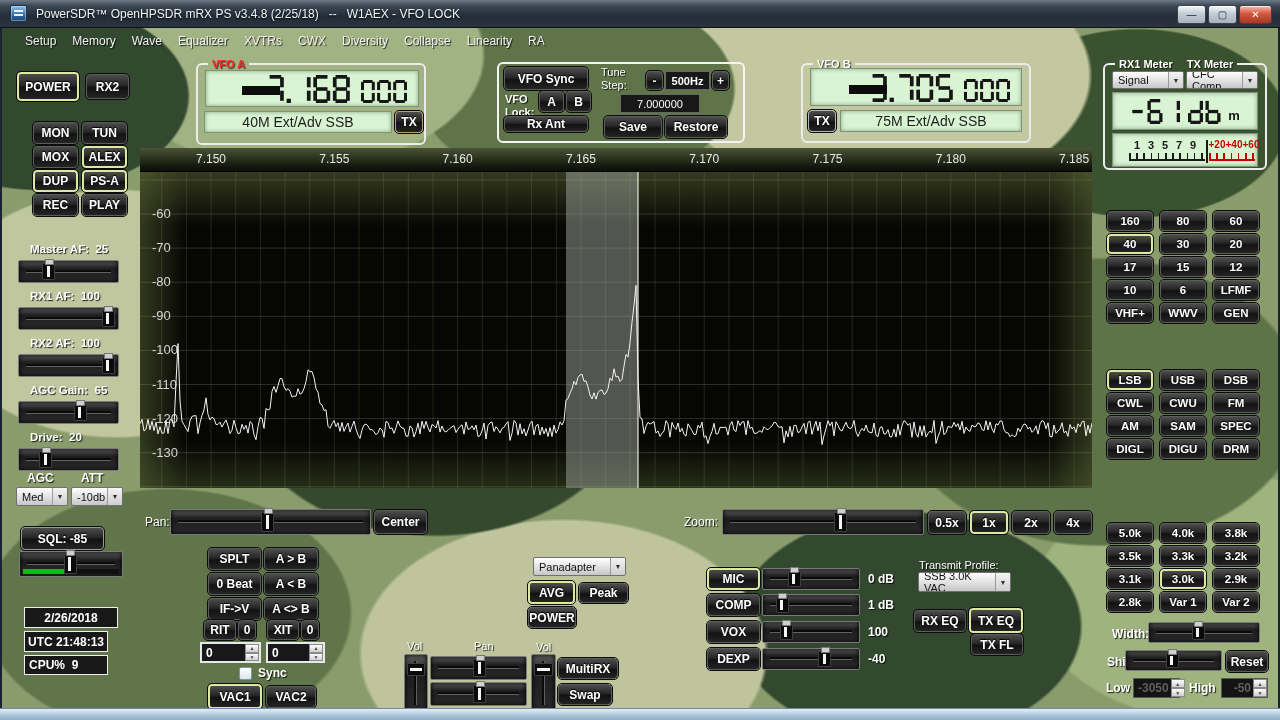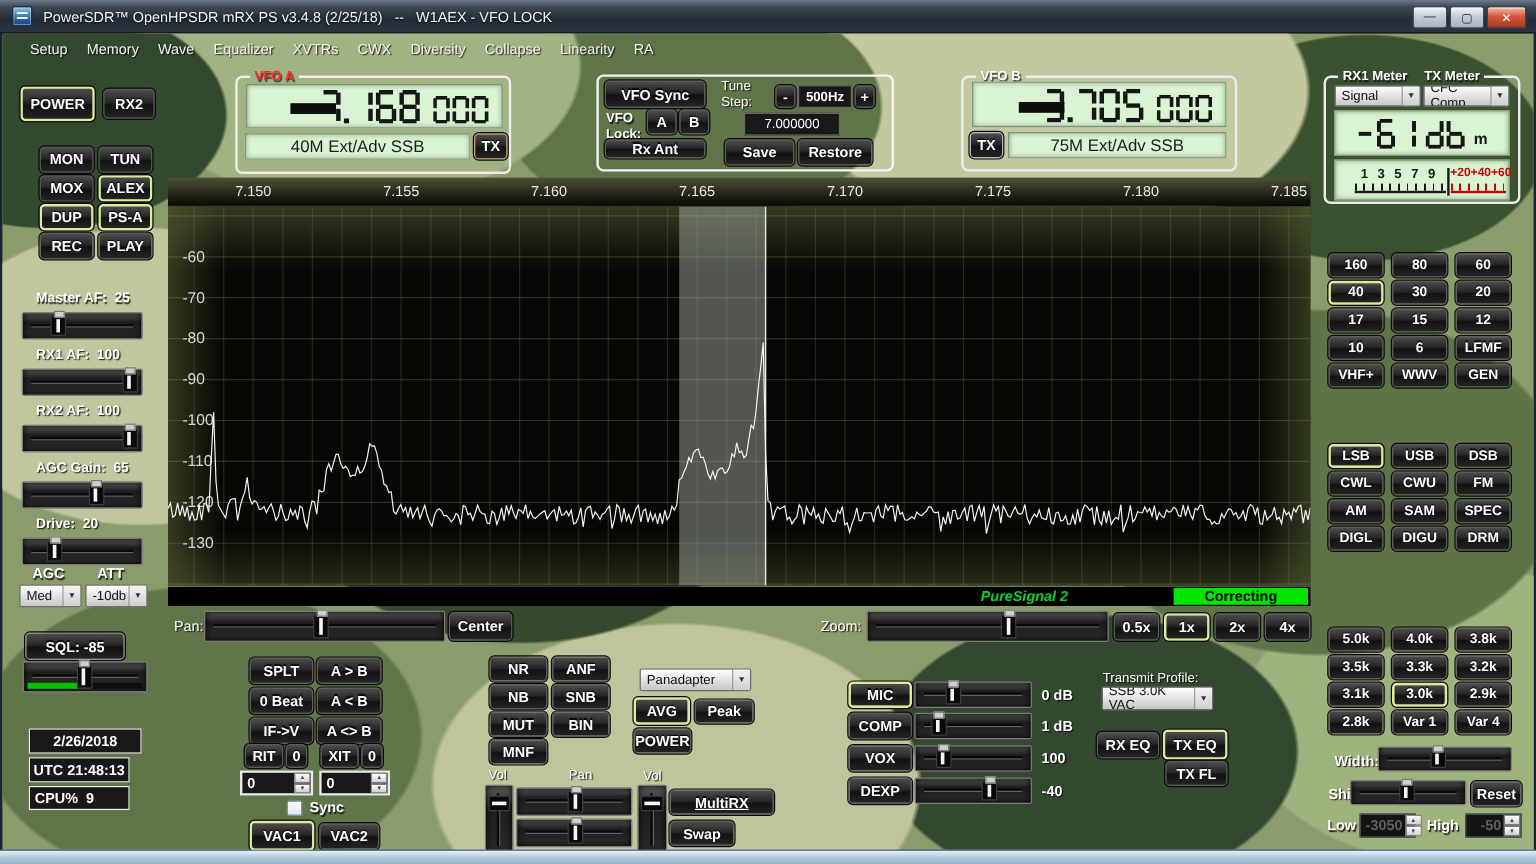--- a/index.html
+++ b/index.html
@@ -471,24 +471,20 @@
         <text x="12" y="46.0" fill="#d6d6d6" font-size="13" font-family="Liberation Sans">-60</text>
         <text x="12" y="80.1" fill="#d6d6d6" font-size="13" font-family="Liberation Sans">-70</text>
         <text x="12" y="114.2" fill="#d6d6d6" font-size="13" font-family="Liberation Sans">-80</text>
         <text x="12" y="148.3" fill="#d6d6d6" font-size="13" font-family="Liberation Sans">-90</text>
         <text x="12" y="182.4" fill="#d6d6d6" font-size="13" font-family="Liberation Sans">-100</text>
         <text x="12" y="216.5" fill="#d6d6d6" font-size="13" font-family="Liberation Sans">-110</text>
         <text x="12" y="250.6" fill="#d6d6d6" font-size="13" font-family="Liberation Sans">-120</text>
         <text x="12" y="284.7" fill="#d6d6d6" font-size="13" font-family="Liberation Sans">-130</text>
         <polyline points="0,251.7 2,247.4 4,259.0 6,257.3 8,247.2 10,257.7 12,249.2 14,258.6 16,250.2 18,261.9 20,254.7 22,261.4 24,260.9 26,248.6 28,261.5 30,247.6 32,248.2 34,254.9 36,210.0 38,171.6 40,229.0 42,249.2 44,252.8 46,256.3 48,259.6 50,248.9 52,244.4 54,243.8 56,243.6 58,261.7 60,250.8 62,243.4 64,237.9 66,225.8 68,242.4 70,247.9 72,245.1 74,246.6 76,252.5 78,252.3 80,250.2 82,255.1 84,251.1 86,247.9 88,253.9 90,261.6 92,258.2 94,248.2 96,255.7 98,261.7 100,261.0 102,252.3 104,257.3 106,253.3 108,261.1 110,249.7 112,251.4 114,262.8 116,267.7 118,254.5 120,245.5 122,246.3 124,256.4 126,236.5 128,238.0 130,236.9 132,219.4 134,214.4 136,220.4 138,213.6 140,206.6 142,206.6 144,214.7 146,218.3 148,216.7 150,219.2 152,225.1 154,224.0 156,224.3 158,216.7 160,222.2 162,221.0 164,216.5 166,209.6 168,197.8 170,199.7 172,199.5 174,205.6 176,216.6 178,220.1 180,231.6 182,232.8 184,238.5 186,237.8 188,254.2 190,256.3 192,251.8 194,248.5 196,254.6 198,250.8 200,259.4 202,250.4 204,259.4 206,254.7 208,251.0 210,260.1 212,254.3 214,249.1 216,257.4 218,262.9 220,266.5 222,257.8 224,253.1 226,252.0 228,254.0 230,257.8 232,257.5 234,259.7 236,262.8 238,260.8 240,256.0 242,257.9 244,265.3 246,249.3 248,250.5 250,256.8 252,255.8 254,261.4 256,255.7 258,248.9 260,254.1 262,256.0 264,256.4 266,264.0 268,264.3 270,253.9 272,255.8 274,265.0 276,259.6 278,251.2 280,261.9 282,249.1 284,256.5 286,249.4 288,255.7 290,260.0 292,252.6 294,253.6 296,256.0 298,248.6 300,260.1 302,254.0 304,258.8 306,260.0 308,258.3 310,256.3 312,254.8 314,253.6 316,260.5 318,257.1 320,254.6 322,252.8 324,262.2 326,250.0 328,257.3 330,256.8 332,253.8 334,257.8 336,253.1 338,264.6 340,263.7 342,259.0 344,251.1 346,267.1 348,253.4 350,250.8 352,249.9 354,259.5 356,254.7 358,257.2 360,260.9 362,256.5 364,255.3 366,252.0 368,249.7 370,268.4 372,261.3 374,248.5 376,251.0 378,263.1 380,251.7 382,261.9 384,256.7 386,263.9 388,258.0 390,251.8 392,249.1 394,262.9 396,253.9 398,252.2 400,263.1 402,255.1 404,261.9 406,256.5 408,264.5 410,255.5 412,264.6 414,253.2 416,261.1 418,257.6 420,249.9 422,253.0 424,248.8 426,227.9 428,226.5 430,221.1 432,216.9 434,209.4 436,212.9 438,205.4 440,203.0 442,202.2 444,209.3 446,208.9 448,215.0 450,223.0 452,227.0 454,220.8 456,227.2 458,220.4 460,218.5 462,217.9 464,222.5 466,221.0 468,216.8 470,206.0 472,208.7 474,196.8 476,205.1 478,204.0 480,209.5 482,207.4 484,194.2 486,182.4 488,185.1 490,170.7 492,150.2 494,133.3 496,113.4 498,205.9 500,245.5 502,246.8 504,261.5 506,254.3 508,250.4 510,252.1 512,251.0 514,249.6 516,261.1 518,259.0 520,264.5 522,261.3 524,259.0 526,248.7 528,251.8 530,265.1 532,250.4 534,255.3 536,257.4 538,251.0 540,260.0 542,256.3 544,262.4 546,264.1 548,251.8 550,255.2 552,258.7 554,262.5 556,262.3 558,253.3 560,256.0 562,250.1 564,265.4 566,263.7 568,271.6 570,264.4 572,259.4 574,251.3 576,262.0 578,261.7 580,255.3 582,255.5 584,255.3 586,255.3 588,263.1 590,252.9 592,249.6 594,258.0 596,259.6 598,248.7 600,253.5 602,249.9 604,249.7 606,262.8 608,248.6 610,256.5 612,255.1 614,261.1 616,261.5 618,260.1 620,258.7 622,260.4 624,254.7 626,256.7 628,257.8 630,255.6 632,254.1 634,250.2 636,250.8 638,254.6 640,255.3 642,254.7 644,270.9 646,258.8 648,265.0 650,254.3 652,264.6 654,253.4 656,253.3 658,260.6 660,259.6 662,254.9 664,251.4 666,262.0 668,250.3 670,249.1 672,262.4 674,254.9 676,249.3 678,258.9 680,250.0 682,272.6 684,263.7 686,256.4 688,248.7 690,253.8 692,250.0 694,263.9 696,249.7 698,253.4 700,257.8 702,259.0 704,254.4 706,250.3 708,255.3 710,256.5 712,255.6 714,248.4 716,259.9 718,264.5 720,259.6 722,256.4 724,258.9 726,253.0 728,259.4 730,260.4 732,260.9 734,251.0 736,263.3 738,264.6 740,255.5 742,254.8 744,262.1 746,261.6 748,257.7 750,265.0 752,264.5 754,257.1 756,265.1 758,252.3 760,263.2 762,253.6 764,248.7 766,250.2 768,253.3 770,251.3 772,265.3 774,249.9 776,261.5 778,265.2 780,253.9 782,263.8 784,253.6 786,265.1 788,261.5 790,259.1 792,260.7 794,248.4 796,271.5 798,264.7 800,259.6 802,249.2 804,262.8 806,260.5 808,254.5 810,255.1 812,255.3 814,250.3 816,254.7 818,251.6 820,258.1 822,249.3 824,261.4 826,255.0 828,258.1 830,259.4 832,253.0 834,254.7 836,254.3 838,250.8 840,252.1 842,257.5 844,258.5 846,248.7 848,258.0 850,249.9 852,256.9 854,260.7 856,251.7 858,253.0 860,249.0 862,249.2 864,257.5 866,260.8 868,260.8 870,264.8 872,262.7 874,264.7 876,263.8 878,256.0 880,259.6 882,255.3 884,252.0 886,252.7 888,257.1 890,255.2 892,260.3 894,258.3 896,253.8 898,262.1 900,251.9 902,248.5 904,249.9 906,256.7 908,250.8 910,264.3 912,265.0 914,253.0 916,261.3 918,258.8 920,257.1 922,250.7 924,260.8 926,259.1 928,264.4 930,252.5 932,257.0 934,254.8 936,260.7 938,251.8 940,254.7 942,249.8 944,249.0 946,263.9 948,253.1 950,261.2 952,251.0" fill="none" stroke="#f4f4f4" stroke-width="1"></polyline>
       </svg></div>
-  <div id="psbar">
-    <span class="ps-text">PureSignal 2</span>
-    <span class="correcting">Correcting</span>
-  </div>
 
   <div class="lbl" style="left:145px;top:516px;font-weight:normal;font-size:12px;">Pan:</div>
   <div class="hsl" style="left:170px;top:509px;width:201px;height:26px;">
       <div class="groove"></div>
       <div class="thumb" style="left: 90.32px;"></div>
     </div>
   <div class="btn abs" style="left:374px;top:510px;width:53px;height:24px;">Center</div>
   <div class="lbl" style="left:684px;top:516px;font-weight:normal;font-size:12px;">Zoom:</div>
   <div class="hsl" style="left:722px;top:509px;width:202px;height:26px;">
       <div class="groove"></div>
@@ -525,49 +521,40 @@
     <span class="updown">
         <div>▲</div>
         <div>▼</div>
       </span>
   </div>
   <div class="cb" style="left:239px;top:667px;"></div>
   <div class="lbl" style="left:258px;top:667px;font-size:12px;">Sync</div>
   <div class="btn abs hl" style="left:208px;top:684px;width:54px;height:25px;">VAC1</div>
   <div class="btn abs" style="left:266px;top:686px;width:50px;height:22px;">VAC2</div>
 
-  <div class="dspgrid" id="dsp-buttons" style="left:408px;top:547px;">
-      <div class="btn">NR</div>
-      <div class="btn">ANF</div>
-      <div class="btn">NB</div>
-      <div class="btn">SNB</div>
-      <div class="btn">MUT</div>
-      <div class="btn">BIN</div>
-      <div class="btn">MNF</div>
-    </div>
   <div class="lbl" style="left:407px;top:640px;font-weight:normal;">Vol</div>
   <div class="lbl" style="left:474px;top:640px;font-weight:normal;">Pan</div>
   <div class="vsl" style="left:404px;top:654px;width:24px;height:58px;">
       <div class="groove"></div>
       <div class="thumb" style="top: 8.15px;"></div>
     </div>
   <div class="hsl" style="left:430px;top:656px;width:97px;height:24px;">
       <div class="groove"></div>
       <div class="thumb" style="left: 42px;"></div>
     </div>
   <div class="hsl" style="left:430px;top:682px;width:97px;height:24px;">
       <div class="groove"></div>
       <div class="thumb" style="left: 42px;"></div>
     </div>
   <div class="lbl" style="left:536px;top:641px;font-weight:normal;">Vol</div>
   <div class="vsl" style="left:531px;top:654px;width:25px;height:58px;">
       <div class="groove"></div>
       <div class="thumb" style="top: 8.15px;"></div>
     </div>
-  <div class="btn abs" style="left:558px;top:658px;width:87px;height:21px;text-decoration:underline;">MultiRX</div>
+  <div class="btn abs" style="left:558px;top:658px;width:60px;height:21px;">MultiRX</div>
   <div class="btn abs" style="left:558px;top:684px;width:54px;height:21px;">Swap</div>
 
   <div class="dd" style="left:533px;top:557px;width:93px;height:19px;">
       <span>Panadapter</span>
       <span class="arr">▼</span>
     </div>
   <div class="btn abs hl" style="left:528px;top:581px;width:47px;height:23px;">AVG</div>
   <div class="btn abs" style="left:579px;top:583px;width:49px;height:20px;">Peak</div>
   <div class="btn abs" style="left:528px;top:607px;width:48px;height:21px;">POWER</div>
 
@@ -642,21 +629,21 @@
       <div class="btn">4.0k</div>
       <div class="btn">3.8k</div>
       <div class="btn">3.5k</div>
       <div class="btn">3.3k</div>
       <div class="btn">3.2k</div>
       <div class="btn">3.1k</div>
       <div class="btn hl">3.0k</div>
       <div class="btn">2.9k</div>
       <div class="btn">2.8k</div>
       <div class="btn">Var 1</div>
-      <div class="btn">Var 4</div>
+      <div class="btn">Var 2</div>
     </div>
 
   <div class="lbl" style="left:1112px;top:628px;font-size:12px;">Width:</div>
   <div class="hsl" style="left:1148px;top:622px;width:112px;height:21px;">
       <div class="groove"></div>
       <div class="thumb" style="left: 42.85px;"></div>
     </div>
   <div class="lbl" style="left:1107px;top:656px;font-size:12px;">Shift:</div>
   <div class="hsl" style="left:1125px;top:650px;width:97px;height:21px;">
       <div class="groove"></div>

